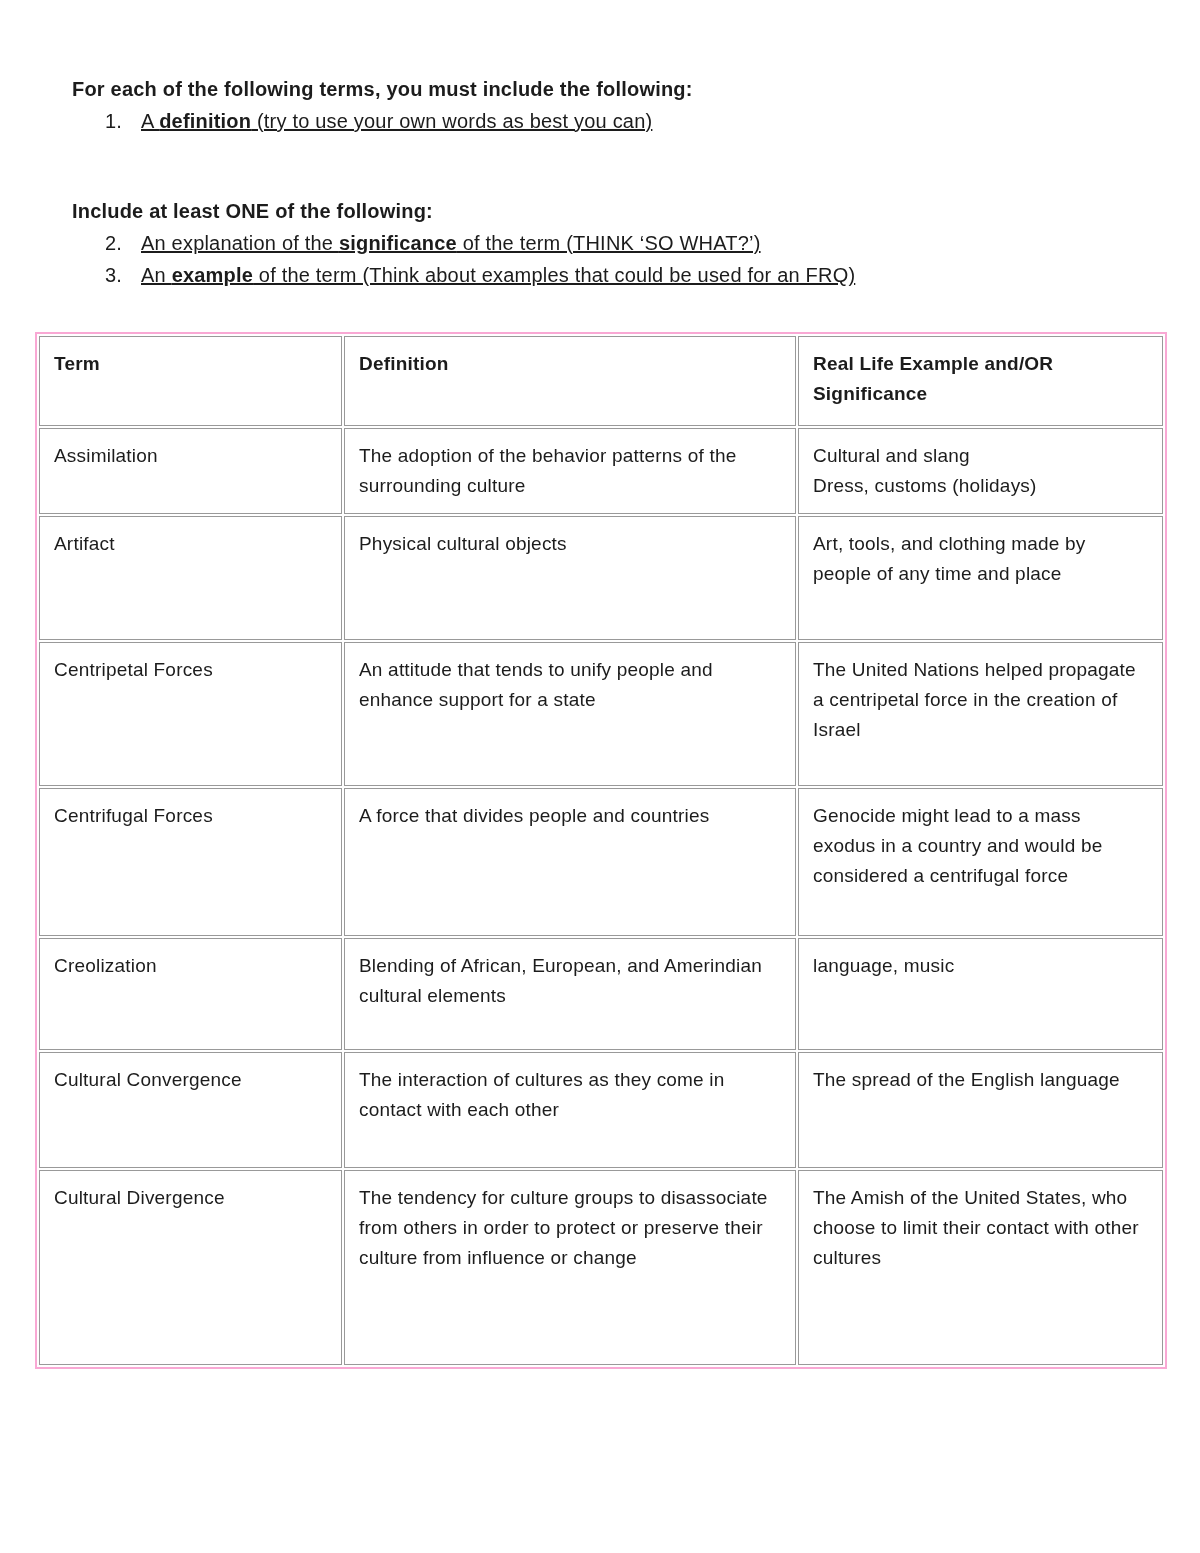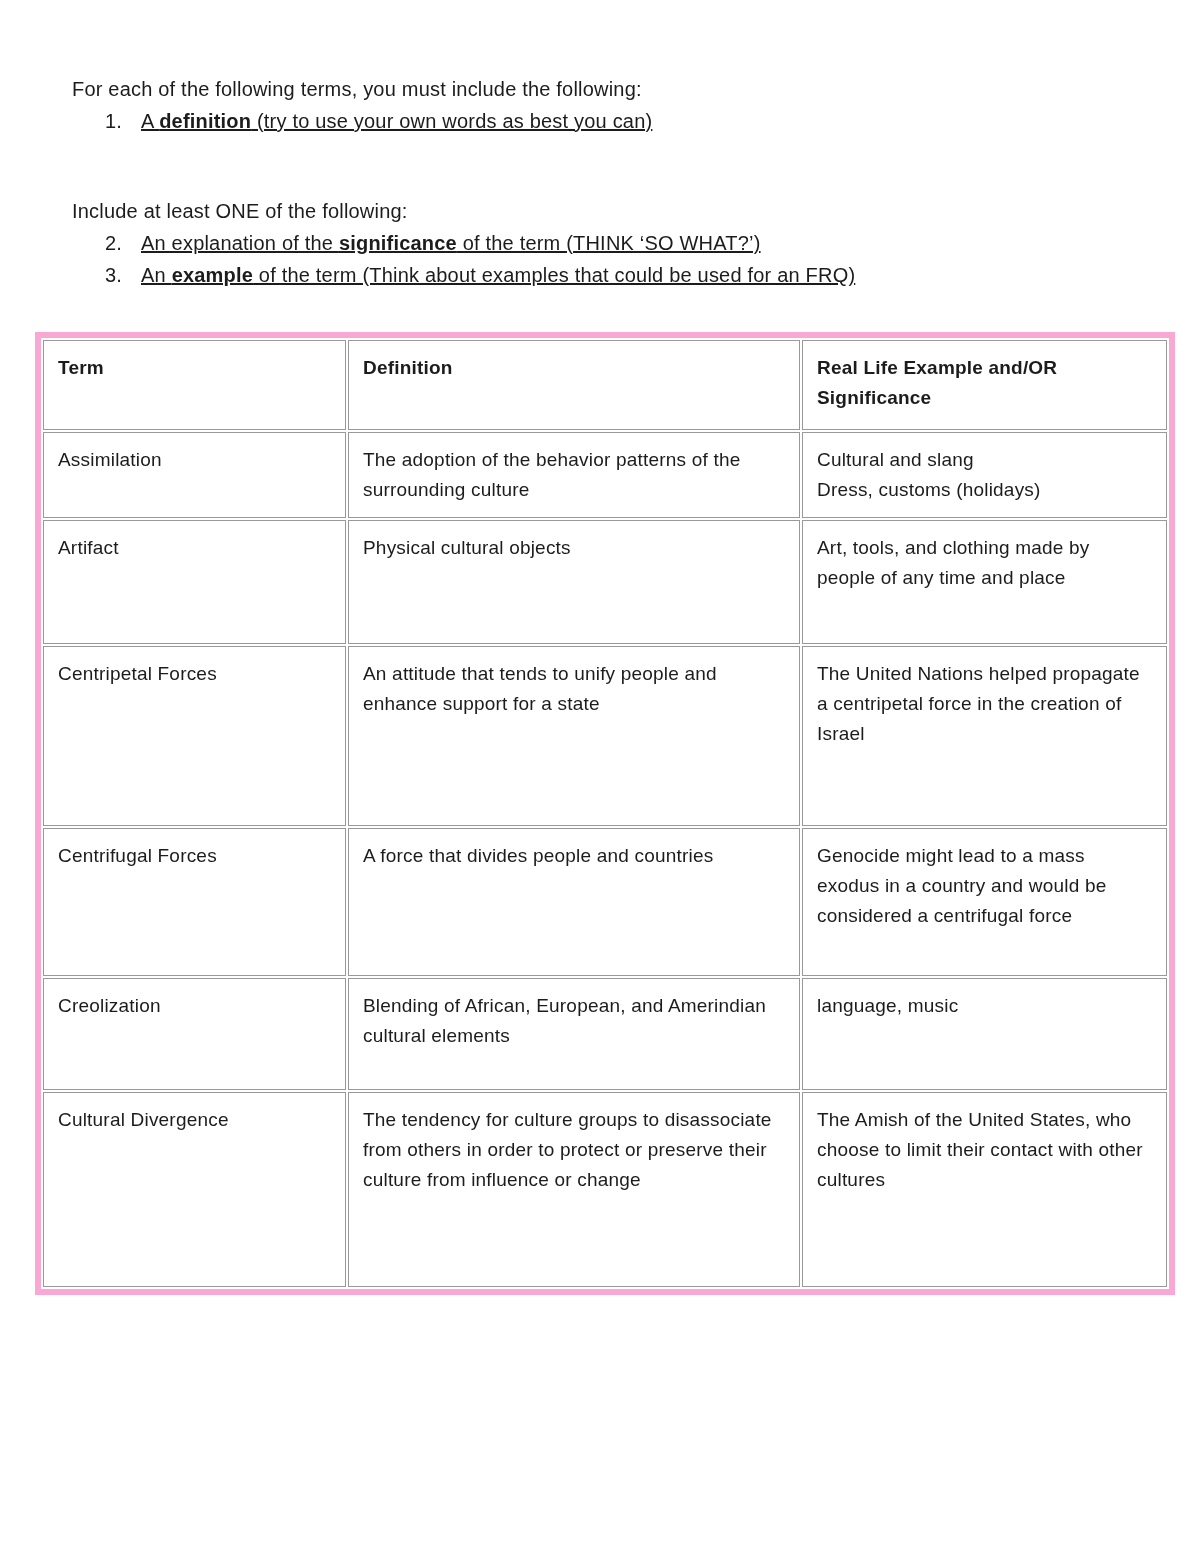--- a/index.html
+++ b/index.html
@@ -15,39 +15,39 @@
     padding: 74px 35px 0 35px;
     position: relative;
     overflow: hidden;
   }
   .intro-block {
     margin-left: 37px;
     font-size: 20px;
     line-height: 30px;
     letter-spacing: 0.2px;
   }
-  .intro-line { margin-bottom: 2px; }
+  .intro-line { margin-bottom: 2px; font-weight: bold; }
   .list-item {
     display: flex;
     margin-top: 2px;
   }
   .list-num {
     width: 36px;
     margin-left: 33px;
     flex: 0 0 auto;
   }
   .list-text { flex: 1 1 auto; text-decoration: underline; }
   .bold { font-weight: bold; }
   .gap-line { height: 60px; }
   .terms-table {
     width: 1128px;
     margin-top: 42px;
     border-collapse: separate;
     border-spacing: 2px;
-    border: 6px solid #f9a8d4;
+    border: 2px solid #f9a8d4;
     table-layout: fixed;
     font-size: 19px;
     line-height: 30px;
     letter-spacing: 0.2px;
   }
   .terms-table col.c1 { width: 303px; }
   .terms-table col.c2 { width: 452px; }
   .terms-table col.c3 { width: 365px; }
   .terms-table th, .terms-table td {
     border: 1px solid #999999;
@@ -56,21 +56,21 @@
     padding: 12px 14px;
     background: #ffffff;
     font-weight: normal;
   }
   .terms-table th { font-weight: bold; }
   .cell-text { white-space: pre-line; }
   tr.hrow  { height: 90px; }
   tr.r0 { height: 85px; }
   tr.r1 { height: 124px; }
   tr.r2 { height: 146px; }
-  tr.r3 { height: 180px; }
+  tr.r3 { height: 144px; }
   tr.r4 { height: 148px; border-radius: 32px; }
   tr.r5 { height: 112px; }
   tr.r6 { height: 116px; }
   tr.r7 { height: 195px; }
 </style>
 </head>
 <body>
 
 <div class="page">
 
@@ -164,20 +164,31 @@
       <td>
             <div class="cell-text">Creolization</div>
           </td>
       <td>
             <div class="cell-text">Blending of African, European, and Amerindian cultural elements</div>
           </td>
       <td>
             <div class="cell-text">language, music</div>
           </td>
     </tr>
+    <tr class="r6">
+      <td>
+            <div class="cell-text">Cultural Convergence</div>
+          </td>
+      <td>
+            <div class="cell-text">The interaction of cultures as they come in contact with each other</div>
+          </td>
+      <td>
+            <div class="cell-text">The spread of the English language</div>
+          </td>
+    </tr>
     <tr class="r7">
       <td>
             <div class="cell-text">Cultural Divergence</div>
           </td>
       <td>
             <div class="cell-text">The tendency for culture groups to disassociate from others in order to protect or preserve their culture from influence or change</div>
           </td>
       <td>
             <div class="cell-text">The Amish of the United States, who choose to limit their contact with other cultures</div>
           </td>

